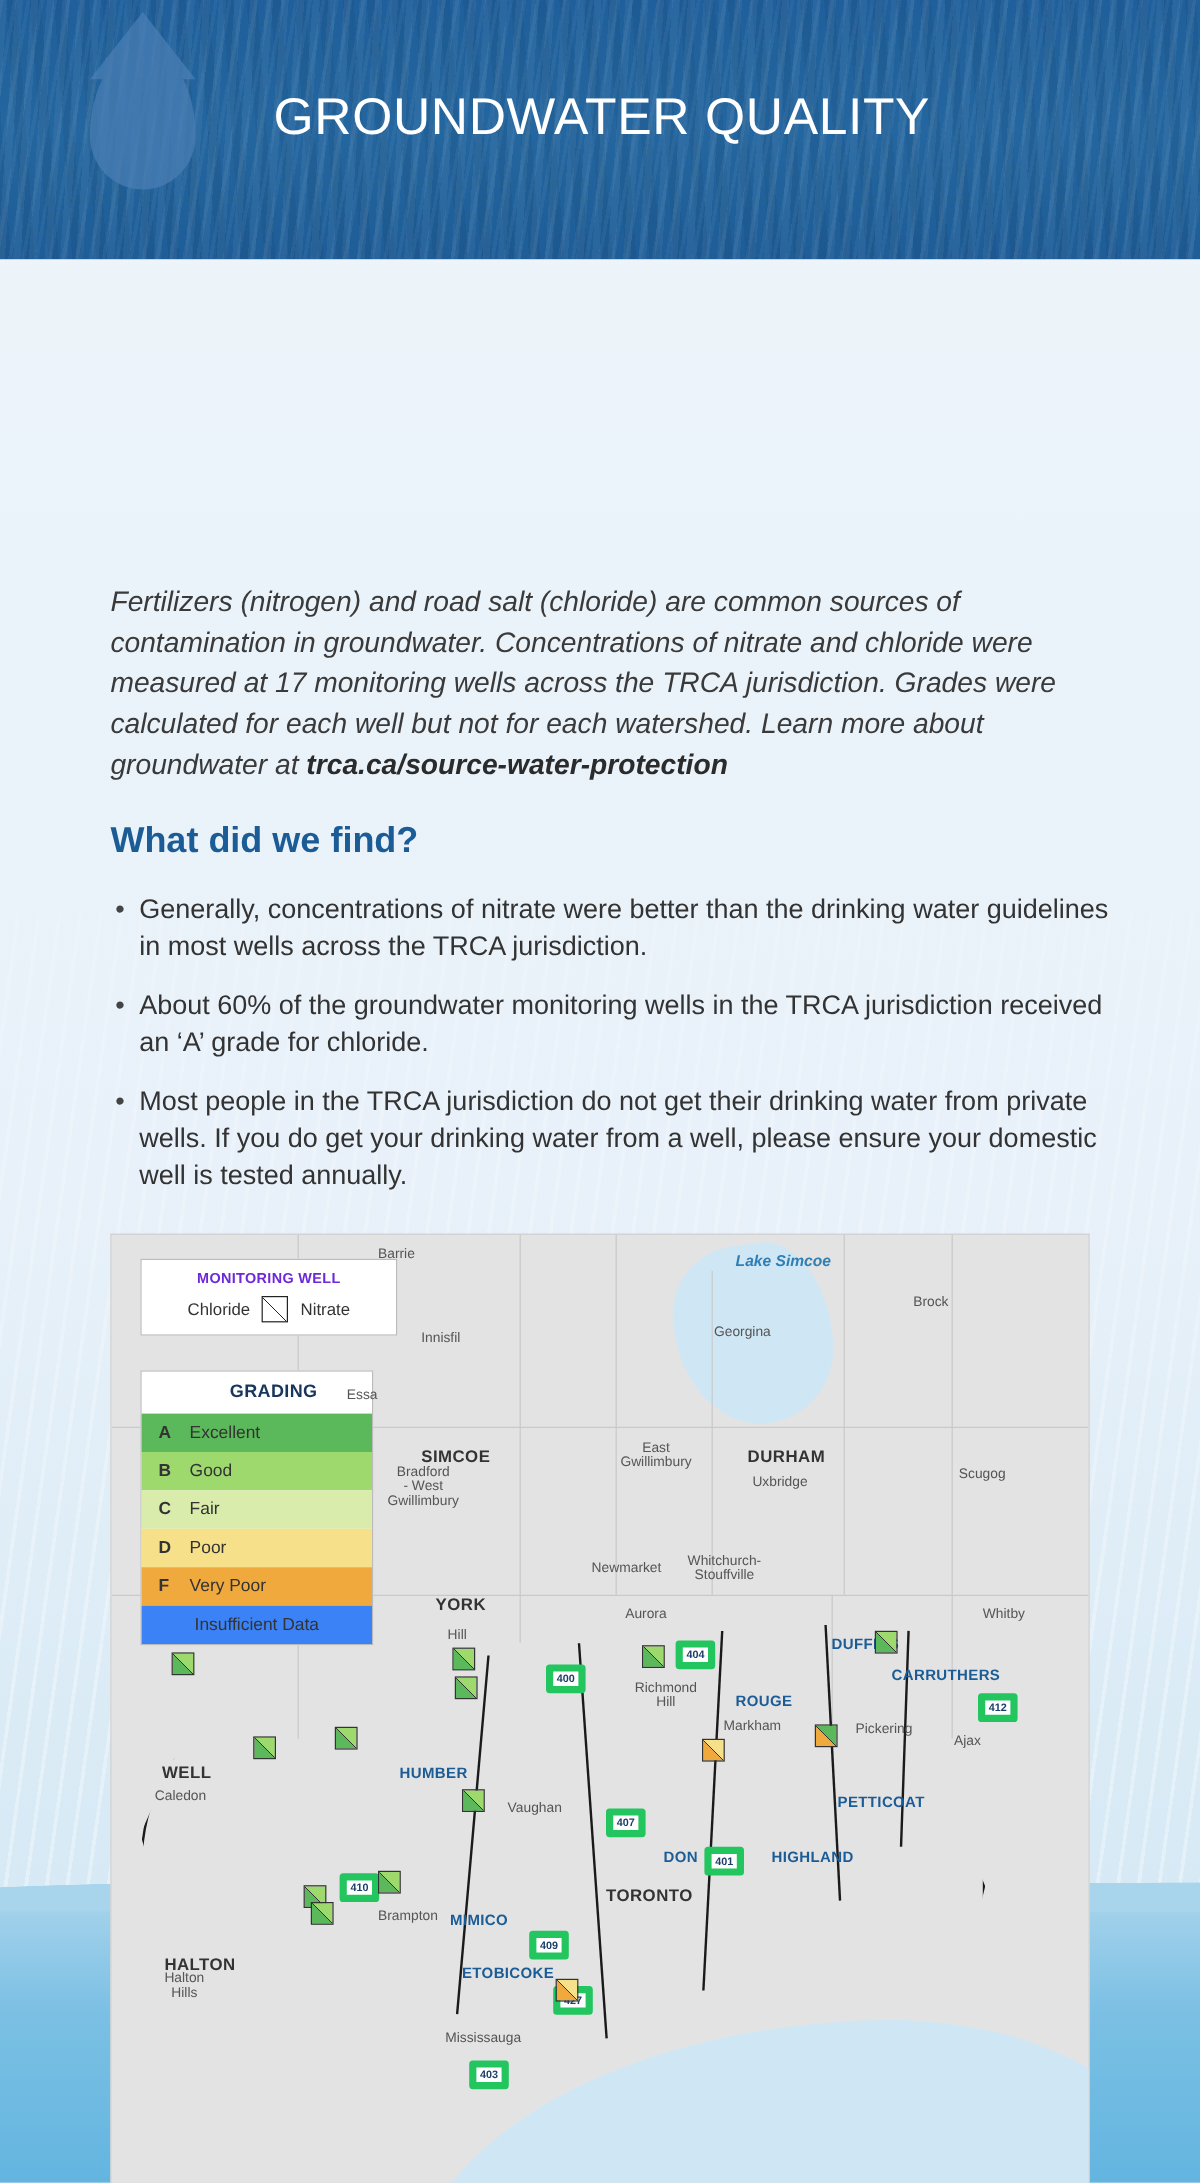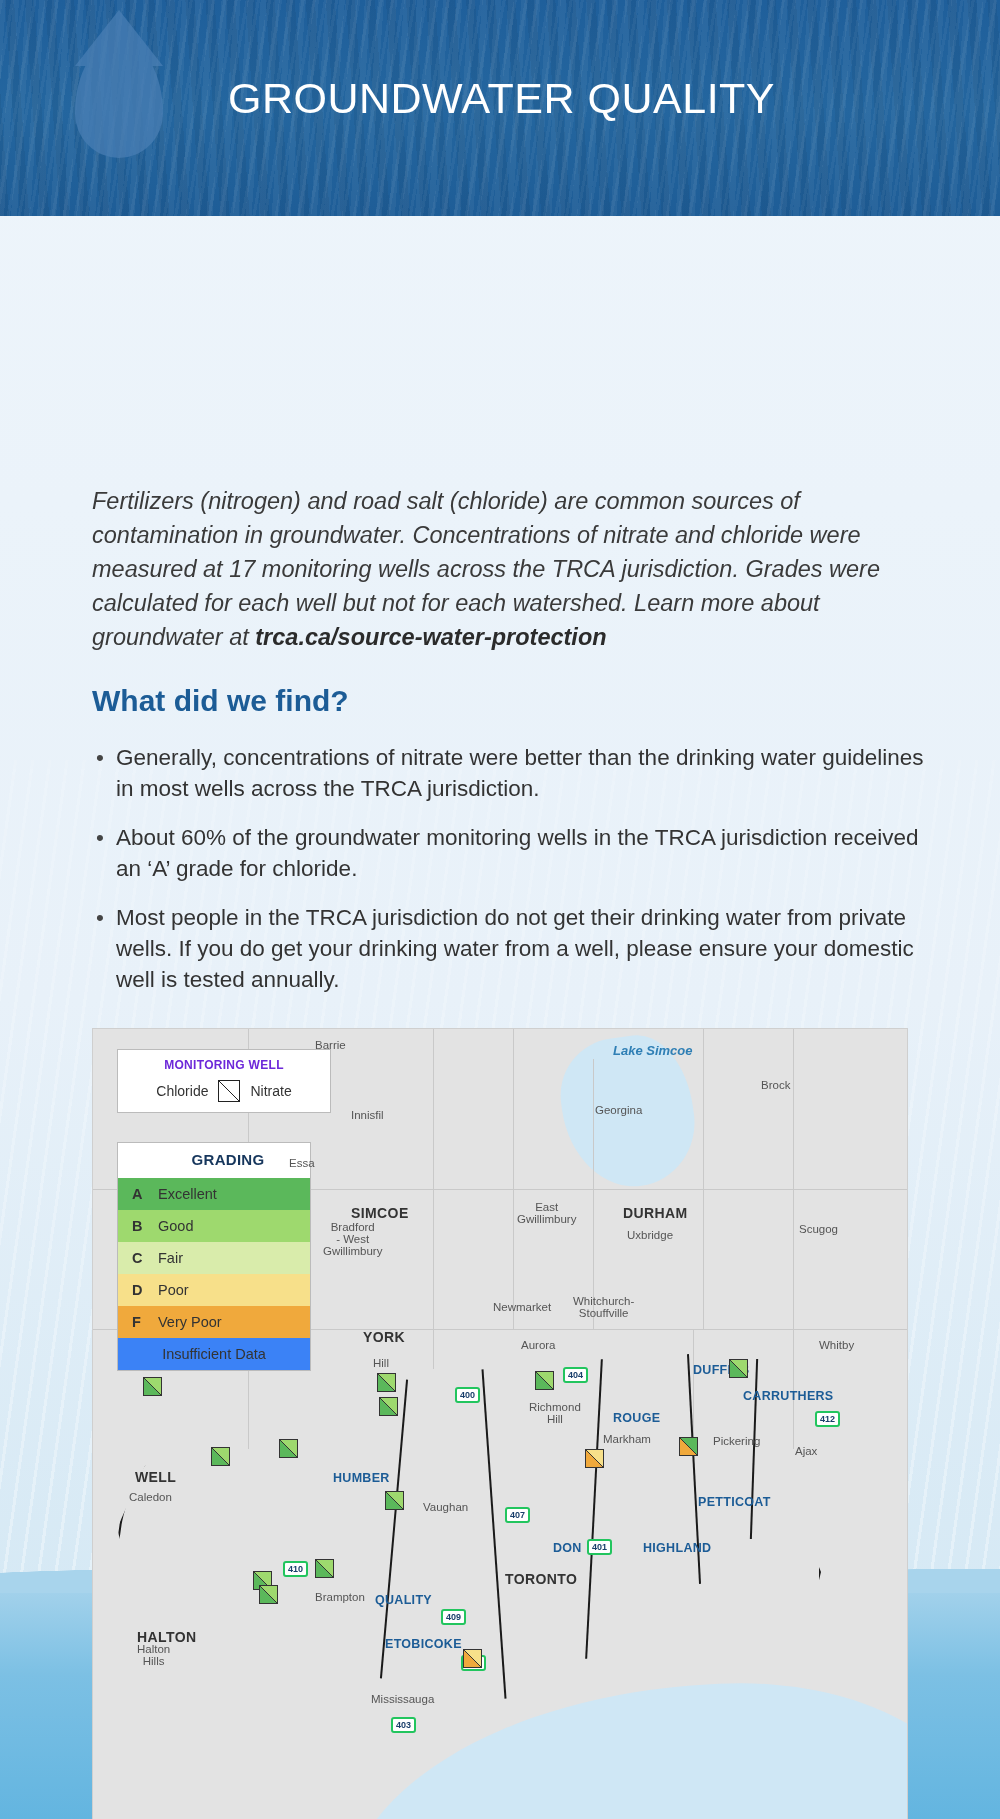--- a/index.html
+++ b/index.html
@@ -125,21 +125,21 @@
 
   
   .well{
     position:absolute;width:17px;height:17px;border:1.4px solid #333;
     background:linear-gradient(to bottom left, var(--nit) 49.5%, #333 49.5%, #333 51%, var(--chl) 51%);
   }
 
   
   .hwy{
     position:absolute;font-size:9px;font-weight:bold;color:#1a3f6b;
-    background:#fff;border:2px solid #22c55e;border-radius:3px;padding:1px 3px;
+    background:#fff;border:6px solid #22c55e;border-radius:3px;padding:1px 3px;
   }
 
   
   .legend-well{
     position:absolute;left:24px;top:20px;width:192px;
     background:#fff;border:1px solid #bbb;padding:8px 10px 10px;
   }
   .legend-well .lw-title{font-size:12px;font-weight:bold;color:#6d28d9;text-align:center;letter-spacing:.3px;}
   .legend-well .lw-row{display:flex;align-items:center;justify-content:center;gap:10px;margin-top:8px;font-size:14px;color:#333;}
   .lw-swatch{width:20px;height:20px;border:1.4px solid #222;background:linear-gradient(to bottom left,#fff 49.5%,#222 49.5%,#222 51.5%,#fff 51.5%);}
@@ -277,21 +277,21 @@
 Hills</div>
     <div class="muni-label" style="left:278px;top:664px;">Mississauga</div>
 
     <div class="watershed-label" style="left:600px;top:334px;">DUFFINS</div>
     <div class="watershed-label" style="left:650px;top:360px;">CARRUTHERS</div>
     <div class="watershed-label" style="left:520px;top:382px;">ROUGE</div>
     <div class="watershed-label" style="left:605px;top:466px;">PETTICOAT</div>
     <div class="watershed-label" style="left:550px;top:512px;">HIGHLAND</div>
     <div class="watershed-label" style="left:460px;top:512px;">DON</div>
     <div class="watershed-label" style="left:240px;top:442px;">HUMBER</div>
-    <div class="watershed-label" style="left:282px;top:564px;">QUALITY</div>
+    <div class="watershed-label" style="left:282px;top:564px;">MIMICO</div>
     <div class="watershed-label" style="left:292px;top:608px;">ETOBICOKE</div>
 
     <div class="hwy" style="left:362px;top:358px;">400</div>
     <div class="hwy" style="left:470px;top:338px;">404</div>
     <div class="hwy" style="left:722px;top:382px;">412</div>
     <div class="hwy" style="left:412px;top:478px;">407</div>
     <div class="hwy" style="left:494px;top:510px;">401</div>
     <div class="hwy" style="left:190px;top:532px;">410</div>
     <div class="hwy" style="left:348px;top:580px;">409</div>
     <div class="hwy" style="left:368px;top:626px;">427</div>

